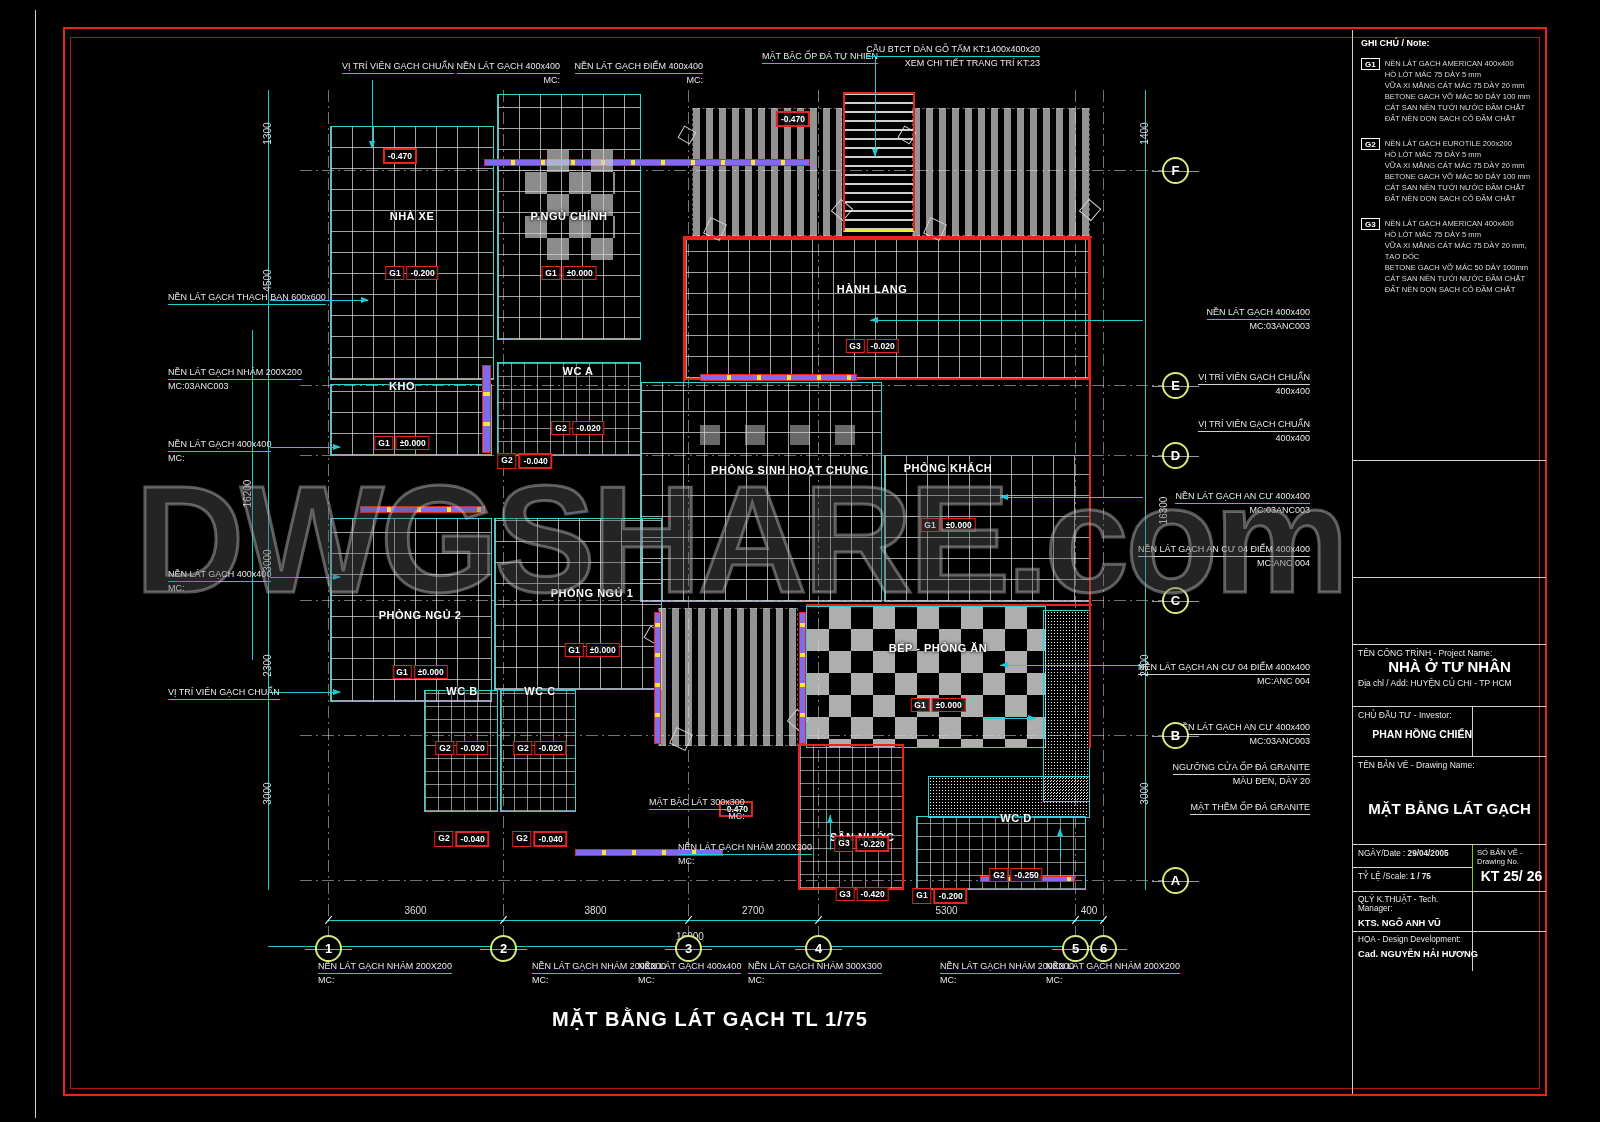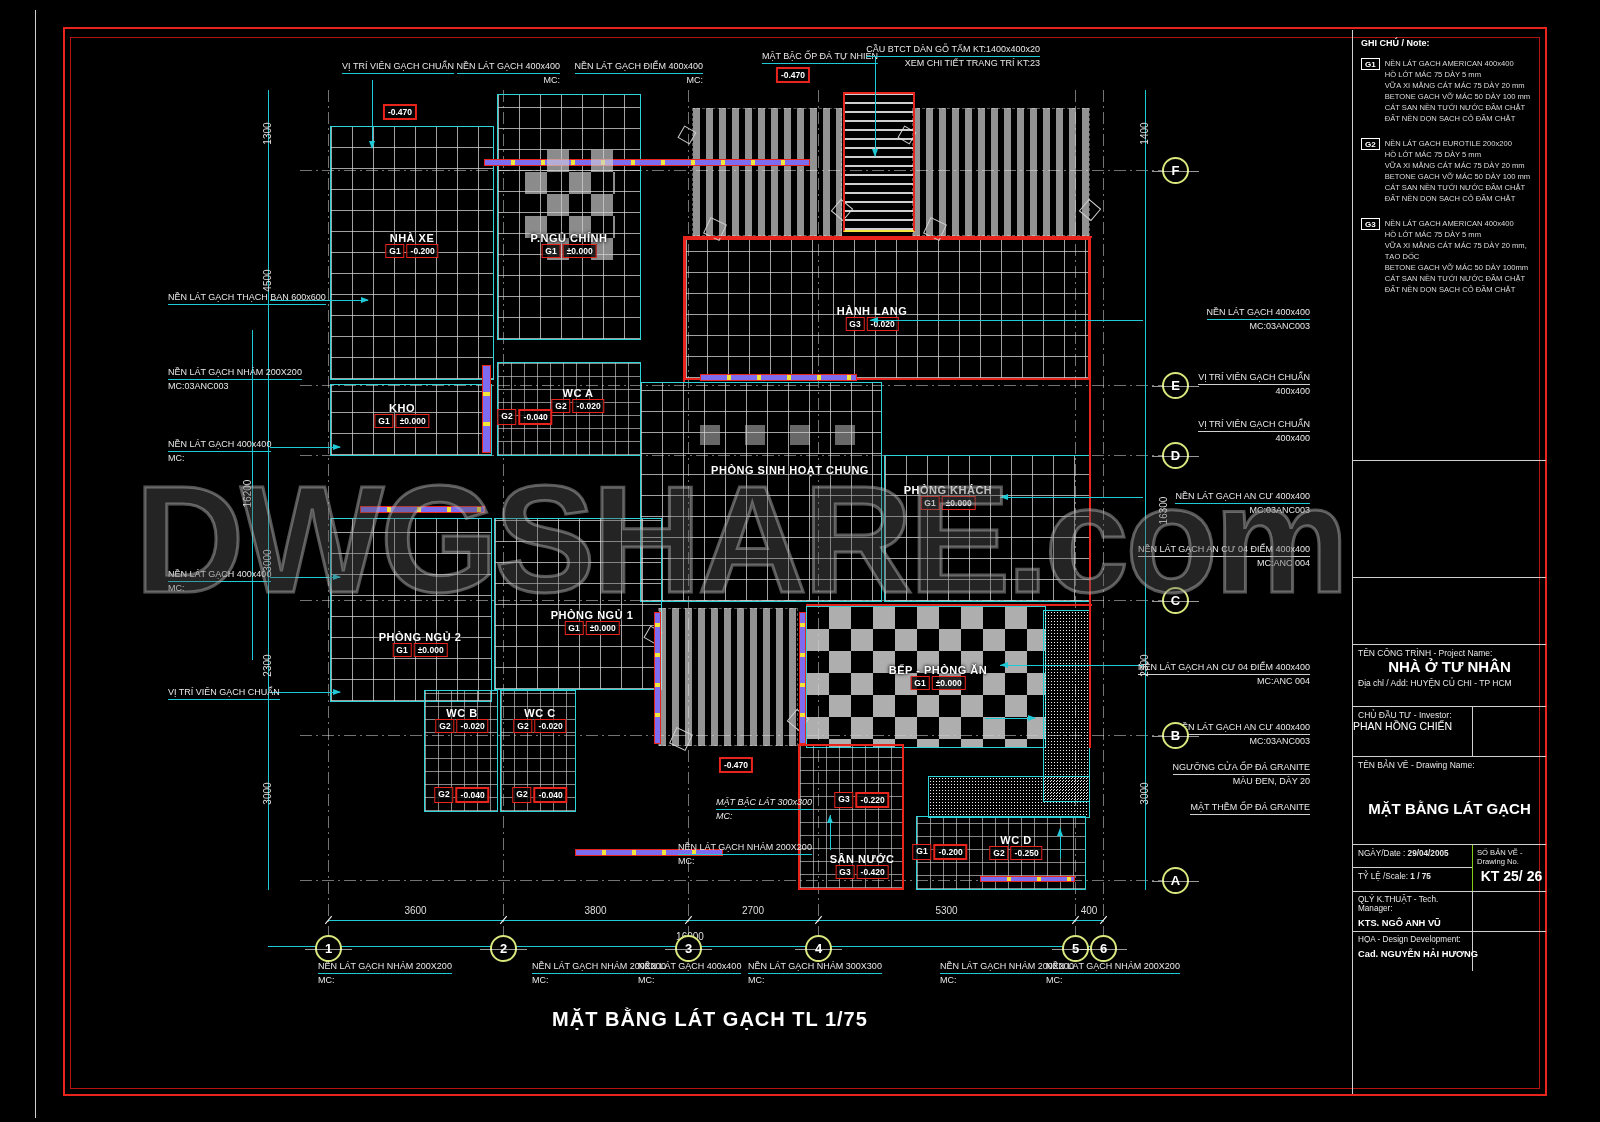--- a/index.html
+++ b/index.html
@@ -44,21 +44,21 @@
     background-image:repeating-linear-gradient(0deg, rgba(230,230,230,.9) 0 2px, transparent 2px 9px); }
   .wall { position:absolute; background:#e8241c; }
   .bar { position:absolute; border:1px solid #e8241c; }
   .bar-h { background:repeating-linear-gradient(90deg, #7d6bf0 0 26px, #f2e63c 26px 30px); }
   .bar-v { background:repeating-linear-gradient(0deg, #7d6bf0 0 26px, #f2e63c 26px 30px); }
   .furn { position:absolute; background:rgba(200,200,200,.65); }
 
   .room-label { position:absolute; transform:translate(-50%,-50%); display:flex; flex-direction:column;
     align-items:center; gap:0; z-index:12; white-space:nowrap; }
   .room-name { font-size:11px; font-weight:bold; color:#fff; letter-spacing:.5px; text-shadow:0 0 4px #000,0 0 2px #000; }
-  .tagrow { display:inline-flex; gap:2px; }
+  .tagrow { display:inline-flex; gap:2px;margin-top:44px; }
   .chip { border:1px solid #e8241c; background:rgba(0,0,0,.8); color:#fff; font-size:8.5px;
     padding:0 3px; line-height:12px; font-weight:bold; }
 
   .ann { position:absolute; font-size:9px; line-height:12px; color:#e8e8e8; white-space:nowrap; z-index:14; }
   .ann .l1 { display:inline-block; padding-bottom:1px; border-bottom:1px solid #1fc9d6; }
   .ann.uw .l1 { border-bottom-color:#cfcfcf; }
   .ann .l2 { display:block; }
   .ann.ta-r { text-align:right; } .ann.ta-l { text-align:left; } .ann.ta-c { text-align:center; }
 
   .dimtext { position:absolute; font-size:10px; color:#dedede; z-index:14; white-space:nowrap; }
@@ -84,21 +84,21 @@
   .note-item { display:flex; gap:5px; margin-bottom:14px; }
   .note-tag { border:1px solid #fff; color:#fff; font-size:8px; font-weight:bold; height:12px; padding:0 3px; line-height:11px; }
   .note-lines { font-size:7.6px; line-height:11px; color:#dcdcdc; }
   .tb-emptybox { height:118px; margin:0; border-top:1px solid #cfcfcf; border-bottom:1px solid #cfcfcf; }
   .tb-filler { height:66px; }
   .tb-label { font-size:8.5px; color:#e8e8e8; padding:3px 5px 0 5px; }
   .tb-big { text-align:center; font-size:15px; font-weight:bold; color:#fff; }
   .tb-project { height:62px; }
   .tb-invest { height:50px; display:flex; }
   .tb-invest .cellL { width:120px; border-right:1px solid #cfcfcf; }
-  .tb-invest .name { text-align:left; font-size:10.5px; font-weight:normal; color:#fff; }
+  .tb-invest .name { text-align:right; font-size:10.5px; font-weight:bold; color:#fff; margin-top:8px; }
   .tb-drawing { height:88px; }
   .tb-drawing .tb-big { margin-top:30px; }
   .tb-meta { height:47px; display:flex; }
   .tb-meta .cL { width:120px; border-right:1px solid #84cc16; }
   .tb-meta .r1 { border-bottom:1px solid #cfcfcf; height:23px; font-size:8.2px; padding:4px 0 0 5px; }
   .tb-meta .r2 { height:23px; font-size:8.2px; padding:4px 0 0 5px; }
   .tb-meta .cR { flex:1; font-size:7.6px; padding:3px 0 0 4px; }
   .tb-meta .num { text-align:center; font-size:14px; font-weight:bold; color:#fff; margin-top:2px; }
   .tb-role { height:40px; display:flex; }
   .tb-role .cellL { width:120px; border-right:1px solid #cfcfcf; padding:3px 0 0 5px; }
@@ -309,21 +309,21 @@
     <div class="ann ta-l" style="top: 686px; left: 168px; text-align: left;"><span class="l1">VỊ TRÍ VIÊN GẠCH CHUẨN</span></div>
     <div class="ann ta-r" style="top: 306px; right: 290px; text-align: right;"><span class="l1">NỀN LÁT GẠCH 400x400</span><span class="l2">MC:03ANC003</span></div>
     <div class="ann uw ta-r" style="top: 371px; right: 290px; text-align: right;"><span class="l1">VỊ TRÍ VIÊN GẠCH CHUẨN</span><span class="l2">400x400</span></div>
     <div class="ann uw ta-r" style="top: 418px; right: 290px; text-align: right;"><span class="l1">VỊ TRÍ VIÊN GẠCH CHUẨN</span><span class="l2">400x400</span></div>
     <div class="ann ta-r" style="top: 490px; right: 290px; text-align: right;"><span class="l1">NỀN LÁT GẠCH AN CƯ 400x400</span><span class="l2">MC:03ANC003</span></div>
     <div class="ann uw ta-r" style="top: 543px; right: 290px; text-align: right;"><span class="l1">NỀN LÁT GẠCH AN CƯ 04 ĐIỂM 400x400</span><span class="l2">MC:ANC 004</span></div>
     <div class="ann uw ta-r" style="top: 661px; right: 290px; text-align: right;"><span class="l1">NỀN LÁT GẠCH AN CƯ 04 ĐIỂM 400x400</span><span class="l2">MC:ANC 004</span></div>
     <div class="ann uw ta-r" style="top: 721px; right: 290px; text-align: right;"><span class="l1">NỀN LÁT GẠCH AN CƯ 400x400</span><span class="l2">MC:03ANC003</span></div>
     <div class="ann uw ta-r" style="top: 761px; right: 290px; text-align: right;"><span class="l1">NGƯỠNG CỬA ỐP ĐÁ GRANITE</span><span class="l2">MÀU ĐEN, DÀY 20</span></div>
     <div class="ann uw ta-r" style="top: 801px; right: 290px; text-align: right;"><span class="l1">MẶT THỀM ỐP ĐÁ GRANITE</span></div>
-    <div class="ann ta-l" style="top: 796px; left: 716px; text-align: left; font-style: italic;"><span class="l1">MẶT BẬC LÁT 300x300</span><span class="l2">MC:</span></div>
+    <div class="ann ta-l" style="top: 796px; left: 649px; text-align: right;"><span class="l1">MẶT BẬC LÁT 300x300</span><span class="l2">MC:</span></div>
     <div class="ann ta-l" style="top: 841px; left: 678px; text-align: left;"><span class="l1">NỀN LÁT GẠCH NHÁM 200X200</span><span class="l2">MC:</span></div>
     <div class="ann ta-l" style="top: 960px; left: 318px; text-align: left;"><span class="l1">NỀN LÁT GẠCH NHÁM 200X200</span><span class="l2">MC:</span></div>
     <div class="ann ta-l" style="top: 960px; left: 532px; text-align: left;"><span class="l1">NỀN LÁT GẠCH NHÁM 200X200</span><span class="l2">MC:</span></div>
     <div class="ann ta-l" style="top: 960px; left: 638px; text-align: left;"><span class="l1">NỀN LÁT GẠCH 400x400</span><span class="l2">MC:</span></div>
     <div class="ann ta-l" style="top: 960px; left: 748px; text-align: left;"><span class="l1">NỀN LÁT GẠCH NHÁM 300X300</span><span class="l2">MC:</span></div>
     <div class="ann ta-l" style="top: 960px; left: 940px; text-align: left;"><span class="l1">NỀN LÁT GẠCH NHÁM 200X200</span><span class="l2">MC:</span></div>
     <div class="ann ta-l" style="top: 960px; left: 1046px; text-align: left;"><span class="l1">NỀN LÁT GẠCH NHÁM 200X200</span><span class="l2">MC:</span></div>
     <div class="arrow-line" style="left: 270px; top: 300px; width: 98px; height: 1px;"></div>
     <div class="ah" style="left: 361px; top: 297px; border-top: 3.5px solid transparent; border-bottom: 3.5px solid transparent; border-left: 8px solid rgb(31, 201, 214);"></div>
     <div class="arrow-line" style="left: 270px; top: 447px; width: 70px; height: 1px;"></div>

